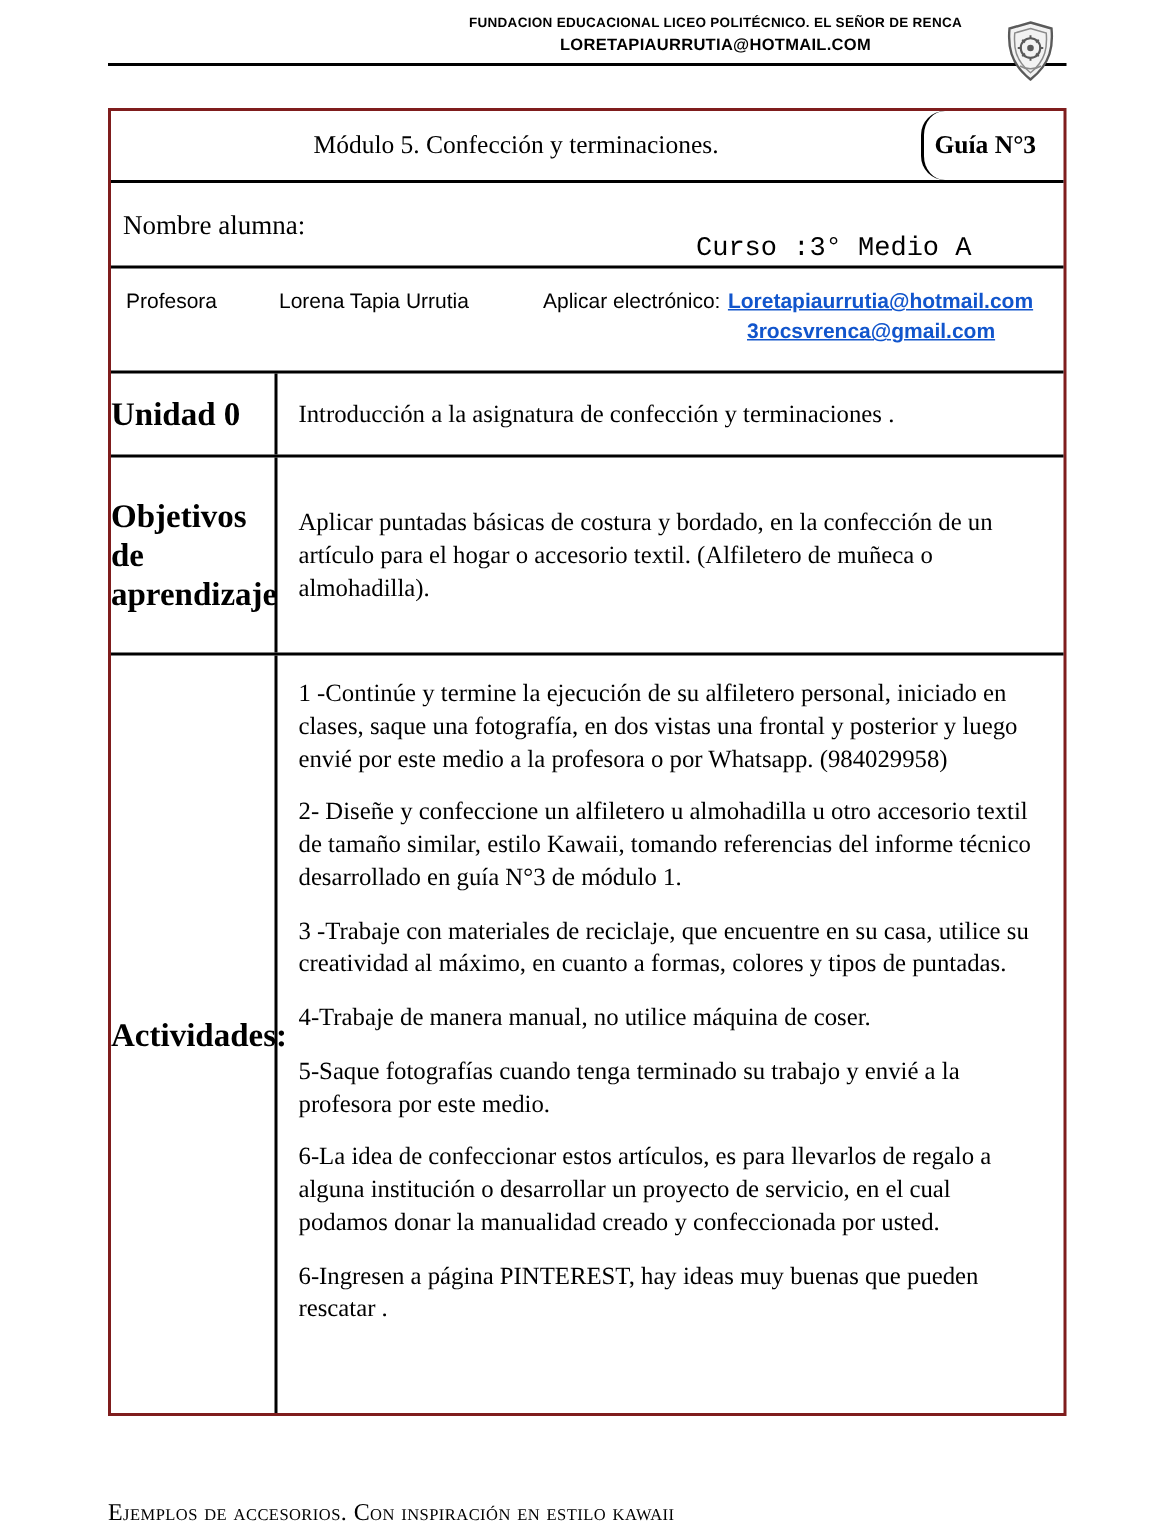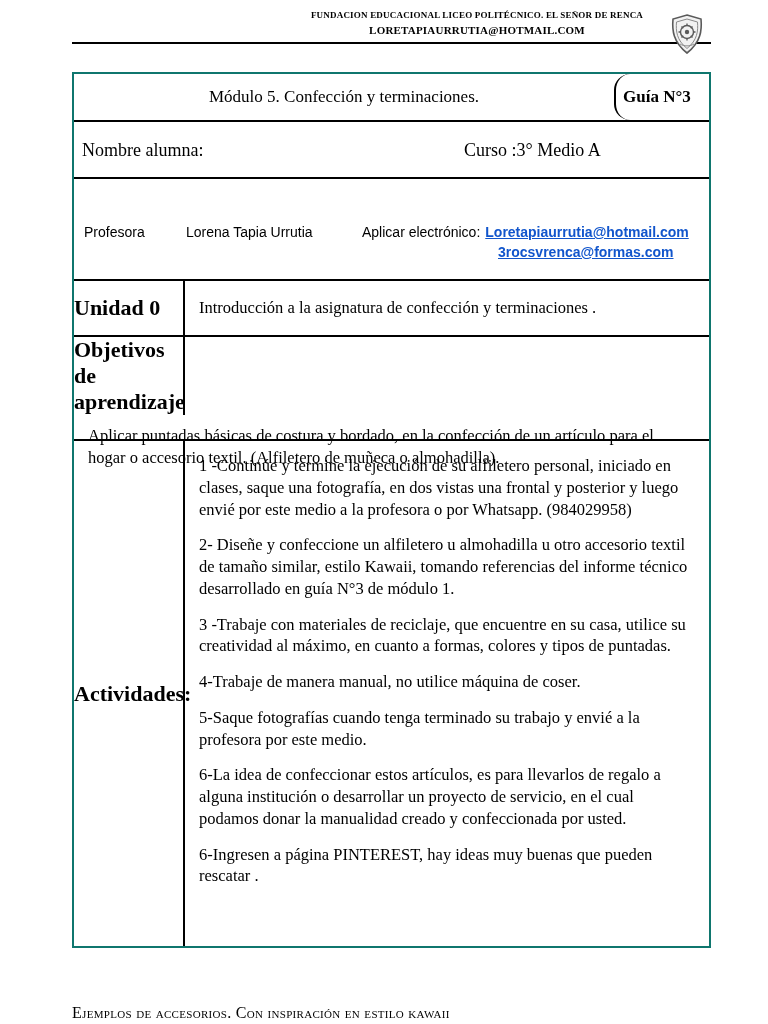--- a/index.html
+++ b/index.html
@@ -12,33 +12,33 @@
     color: #000;
   }
   .page { padding: 10px 57px 0 72px; position: relative; }
 
   
   .header { position: relative; height: 52px; }
   .header-text {
     width: 470px;
     margin-left: 170px;
     text-align: center;
-    font-family: Liberation Serif, serif;
+    font-family: Liberation Sans, sans-serif;
     font-weight: bold;
   }
   .h-line1 { font-size: 9px; letter-spacing: 0.2px; }
   .h-line2 { font-size: 8.5px; margin-top: 2px; letter-spacing: 0.2px; }
   .h-line3 { font-size: 11px; margin-top: 4px; letter-spacing: 0.2px; }
   .crest { position: absolute; right: 2px; top: 2px; width: 44px; height: 44px; }
   .rule { border-top: 2px solid #000; margin-top: 6px; }
 
   
   .doc-table {
     margin-top: 10px;
-    border: 2px solid #0f766e;
+    border: 2px solid #7f1d1d;
     width: 639px;
     background: #fff;
   }
   .row { display: flex; border-bottom: 2px solid #000; }
   .row:last-child { border-bottom: none; }
 
   .row-module { height: 48px; }
   .cell-module {
     flex: 1;
     display: flex; align-items: center; justify-content: center;
@@ -46,49 +46,48 @@
   }
   .cell-guide {
     width: 95px;
     border-left: 2px solid #000;
     display: flex; align-items: center;
     padding-left: 7px;
     font-weight: bold; font-size: 17px; border-radius: 16px;
   }
 
   .row-student { height: 57px; position: relative; display: block; padding: 18px 8px 0 8px; font-size: 18px; }
-  .course-label { position: absolute; left: 390px; top: 18px; }
+  .course-label { position: absolute; left: 390px; top: 34px; font-family: Liberation Mono, monospace; }
 
   .row-teacher {
     height: 70px; display: block;
     padding: 13px 8px 0 10px;
     font-family: "Liberation Sans", sans-serif;
     font-size: 14px;
-    margin-top: 32px;
   }
   .teacher-line1 { display: flex; align-items: baseline; }
   .teacher-label-span { width: 102px; }
   .teacher-name-span { width: 176px; }
   .email-label-span { margin-right: 5px; }
   .email-link { color: #1155cc; font-weight: bold; text-decoration: underline; }
   .teacher-line2 { margin-left: 414px; margin-top: 4px; }
 
   .label-col {
     width: 111px;
     border-right: 2px solid #000;
     display: flex; align-items: center;
     padding: 0;
     font-weight: bold; font-size: 22px;
   }
   .content-col { flex: 1; padding: 10px 14px; font-size: 16.5px; line-height: 1.32; }
 
   .row-unit { height: 56px; }
   .row-unit .content-col { display: flex; align-items: center; }
 
-  .row-objectives { height: 104px; flex-direction: column; }
+  .row-objectives { height: 132px; }
   .row-objectives .content-col { display: flex; align-items: center; }
 
   .row-activities { height: 505px; }
   .row-activities .content-col { padding-top: 14px; }
   .activity { margin-bottom: 14px; }
   .activity:last-child { margin-bottom: 0; }
 
   
   .footer-caption {
     margin-top: 56px;
@@ -131,21 +130,21 @@
     </div>
 
     <div class="row row-teacher">
       <div class="teacher-line1">
         <span class="teacher-label-span">Profesora</span>
         <span class="teacher-name-span">Lorena Tapia Urrutia</span>
         <span class="email-label-span">Aplicar electrónico:</span>
         <a href="#" class="email-link">Loretapiaurrutia@hotmail.com</a>
       </div>
       <div class="teacher-line2">
-        <a href="#" class="email-link">3rocsvrenca@formas.com</a>
+        <a href="#" class="email-link">3rocsvrenca@gmail.com</a>
       </div>
     </div>
 
     <div class="row row-unit">
       <div class="label-col">Unidad 0</div>
       <div class="content-col">Introducción a la asignatura de confección y terminaciones  .</div>
     </div>
 
     <div class="row row-objectives">
       <div class="label-col">Objetivos de aprendizaje</div>

